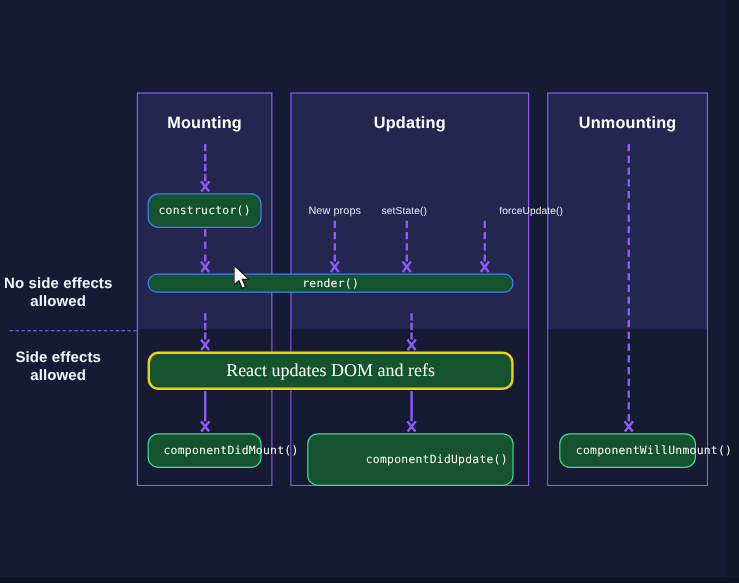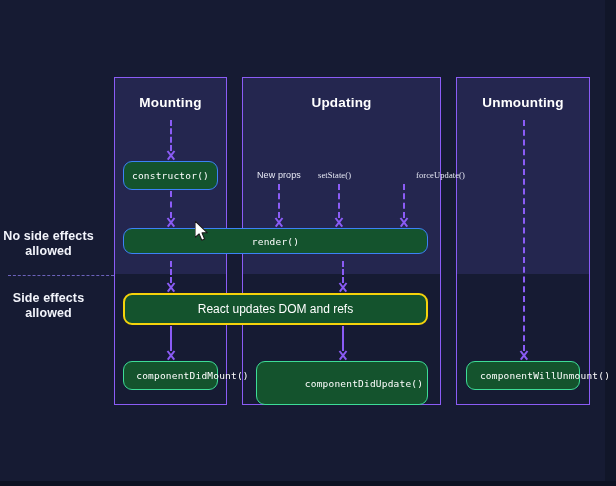--- a/index.html
+++ b/index.html
@@ -143,41 +143,41 @@
     justify-content: center;
     z-index: 5;
     text-align: center;
   }
   .node.mono {
     font-family: "DejaVu Sans Mono", monospace;
     font-size: 9.5px;
     letter-spacing: .2px;
   }
   .node.sans {
-    font-family: Liberation Sans, sans-serif;
-    font-size: 12px;
+    font-family: Liberation Serif, serif;
+    font-size: 15px;
     text-align: center;
   }
   .node.blue   { border: 1.8px solid #3b82f6; }
   .node.yellow { border: 2px solid #f5d30b; }
   .node.green  { border: 1.8px solid #3ddc97; padding-left: 44px; }
 
   #node-constructor       { left: 123px; top: 161px; width: 95px;  height: 29px; }
-  #node-render            { left: 123px; top: 228px; width: 305px; height: 26px; }
+  #node-render            { left: 123px; top: 228px; width: 305px; height: 16px; }
   #node-dom-refs          { left: 123px; top: 293px; width: 305px; height: 32px; }
   #node-did-mount         { left: 123px; top: 361px; width: 95px;  height: 29px; }
   #node-did-update        { left: 256px; top: 361px; width: 172px; height: 44px; }
   #node-will-unmount      { left: 466px; top: 361px; width: 114px; height: 29px; }
 
   
   .trigger-label {
     position: absolute;
     top: 170px;
     color: #e8eaf6;
-    font-family: Liberation Serif, serif;
+    font-family: Liberation Sans, sans-serif;
     font-size: 8.5px;
     letter-spacing: .1px;
     white-space: nowrap;
     z-index: 4;
   }
   #trigger-newprops   { left: 257px; font-family: "Liberation Sans", sans-serif; font-size: 9px; }
   #trigger-setstate   { left: 318px; }
   #trigger-force      { left: 373px; margin-left: 43px; }
 
   

